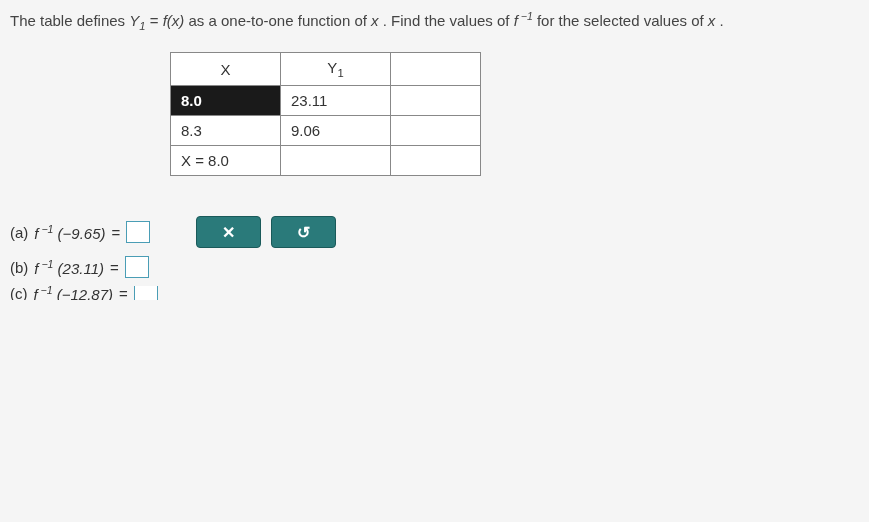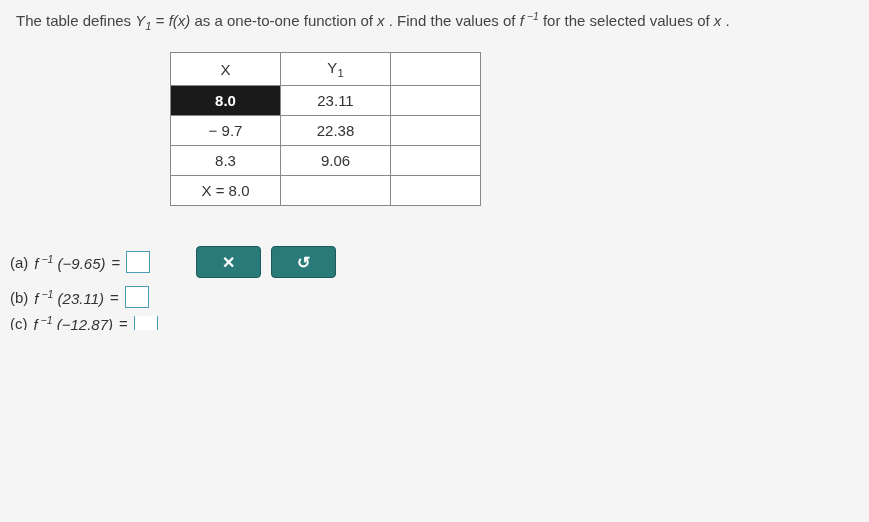--- a/index.html
+++ b/index.html
@@ -12,34 +12,33 @@
       background: #f5f5f5;
       padding: 10px;
       width: 869px;
       height: 522px;
       color: #333;
     }
     .prompt {
       font-size: 15px;
       margin-bottom: 20px;
       color: #444;
-      margin-left: 6px;
     }
     .table-container {
       margin-left: 160px;
       margin-bottom: 40px;
     }
     table {
       border-collapse: collapse;
       background: white;
     }
     th, td {
       border: 1px solid #888;
       padding: 6px 10px;
-      text-align: center;
+      text-align: left;
       font-size: 15px;
       height: 30px;
     }
     th {
       font-weight: normal;
       text-align: center;
       background: white;
     }
     .col1 { width: 110px; }
     .col2 { width: 110px; }
@@ -125,25 +124,20 @@
         <th class="col3"></th>
       </tr>
     </thead>
     <tbody id="table-body">
         <tr>
           <td class="col1 selected">8.0</td>
           <td class="col2">23.11</td>
           <td class="col3"></td>
         </tr>
         <tr>
-          <td class="col1">− 9.7</td>
-          <td class="col2">22.38</td>
-          <td class="col3"></td>
-        </tr>
-        <tr>
           <td class="col1">8.3</td>
           <td class="col2">9.06</td>
           <td class="col3"></td>
         </tr>
       </tbody>
     <tfoot>
       <tr class="footer-row">
         <td>X = 8.0</td>
         <td></td>
         <td></td>

